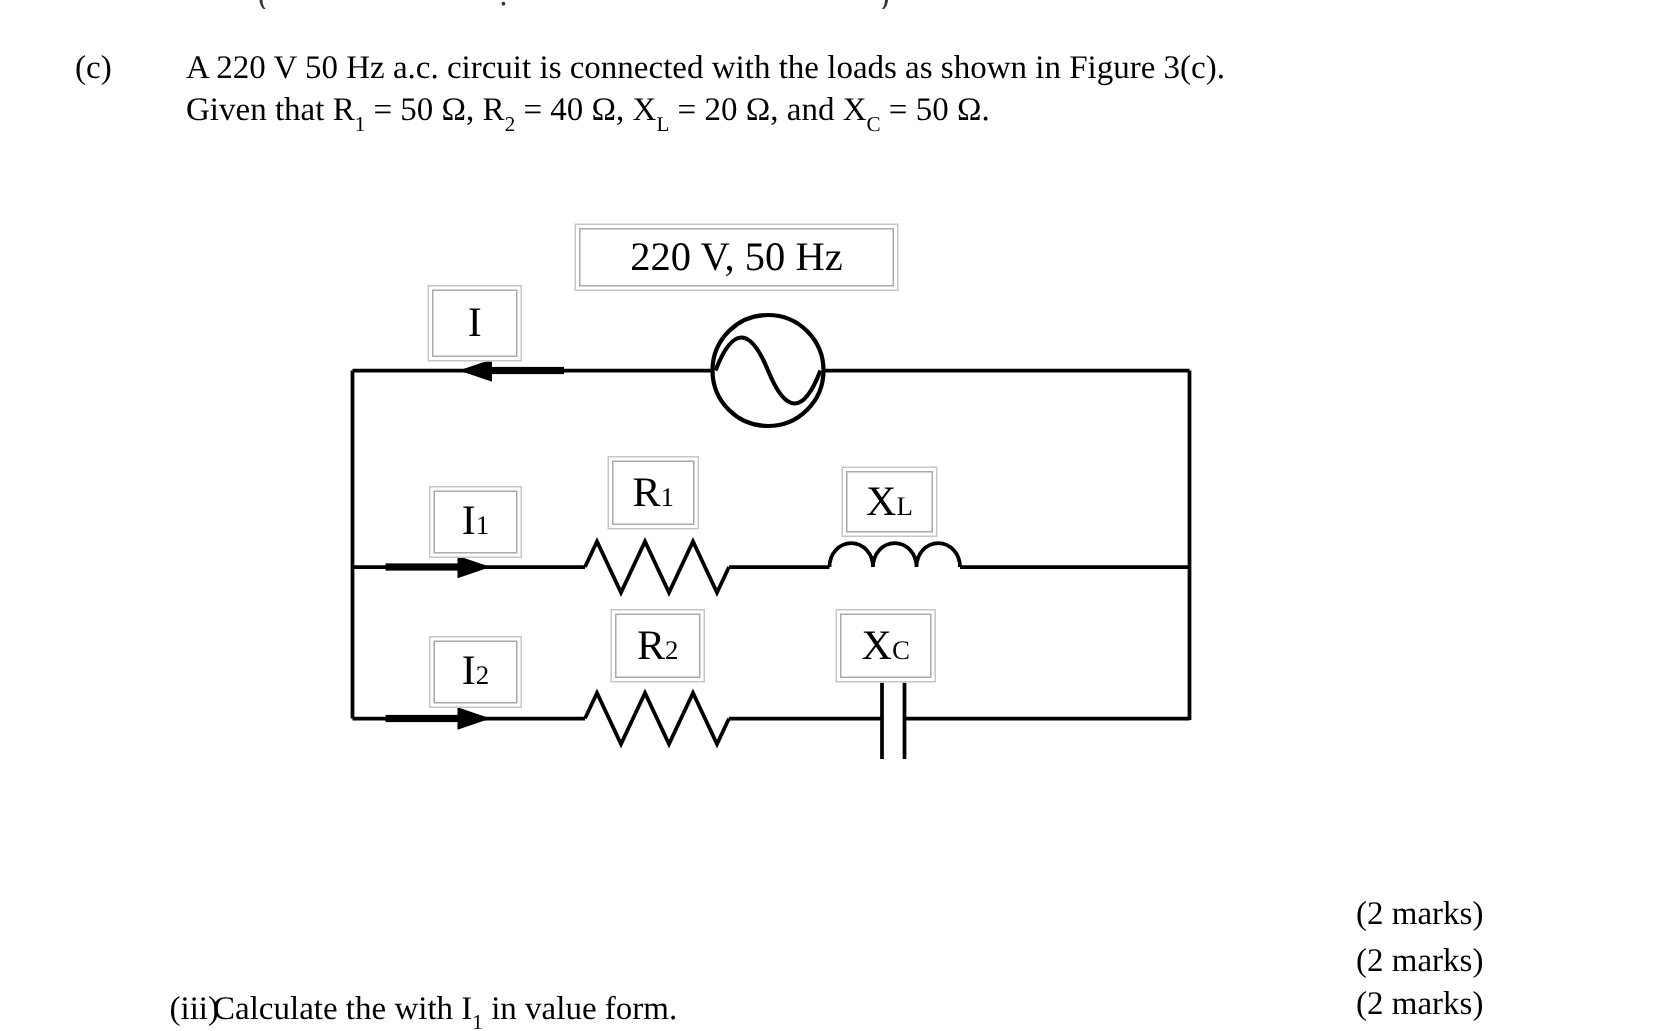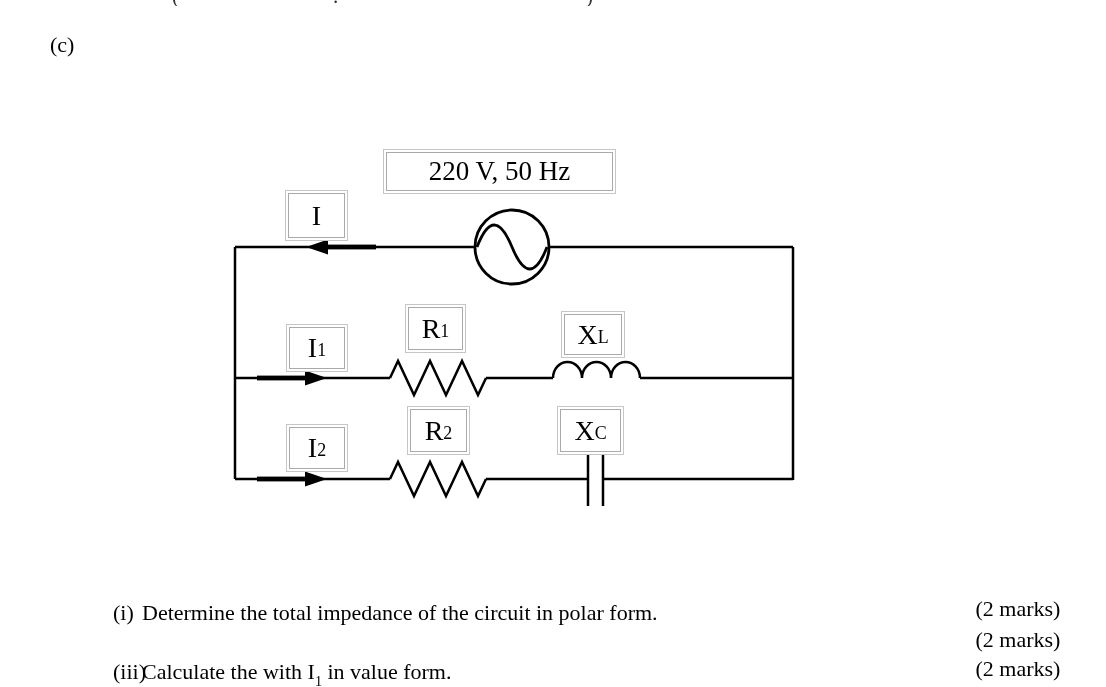--- a/index.html
+++ b/index.html
@@ -34,34 +34,36 @@
   .source-box .obox-in { font-size:27px; }
 
   .figure-caption {
     position:absolute; left:452px; top:514px; font-size:25px;
     text-decoration:underline; white-space:nowrap;
   }
 
   
   .q-row { position:absolute; left:113px; font-size:22px; white-space:nowrap; }
   .q-num { display:inline-block; width:29px; }
-  .q-marks { position:absolute; width:102px; left:967px; text-align:center; font-size:22px; white-space:nowrap; }
+  .q-marks { position:absolute; width:102px; left:904px; text-align:left; font-size:22px; white-space:nowrap; }
 </style>
 </head>
 <body>
 
 <div class="page">
 
   <div class="artifacts">
     <span style="left:172px">(</span>
     <span style="left:333px">.</span>
     <span style="left:586px">)</span>
   </div>
 
   <div class="part-label">(c)</div>
+  <div class="intro-line1">A 220 V 50 Hz a.c. circuit is connected with the loads as shown in Figure 3(c).</div>
+  <div class="intro-line2"><span>Given that R</span><sub>1</sub><span> = 50 Ω, R</span><sub>2</sub><span> = 40 Ω, X</span><sub>L</sub><span> = 20 Ω, and X</span><sub>C</sub><span> = 50 Ω.</span></div>
 
   <svg class="circuit-svg" width="1106" height="687" viewBox="0 0 1106 687">
     <g stroke="#000" stroke-width="2.5" fill="none">
 
       <path d="M235,247 H793"></path>
 
       <path d="M235,247 V479"></path>
       <path d="M793,247 V480"></path>
 
       <path d="M235,378 H390"></path>
@@ -94,21 +96,21 @@
         <rect x="257" y="375.6" width="49" height="4.8"></rect>
         <polygon points="327,378 305,370.5 305,385.5"></polygon>
       </g>
       <g>
         <rect x="257" y="476.6" width="49" height="4.8"></rect>
         <polygon points="327,479 305,471.5 305,486.5"></polygon>
       </g>
     </g>
   </svg>
 
-  <div class="obox source-box" style="left:383px; top:149px; width:233px; height:45px;">
+  <div class="obox source-box" style="left:383px; top:149px; width:216px; height:45px;">
     <div class="obox-in">220 V, 50 Hz</div>
   </div>
 
   <div class="obox" style="left:285px; top:190px; width:63px; height:51px;">
     <div class="obox-in">
         <span>I</span>
       </div>
   </div>
 
   <div class="obox" style="left:286px; top:324px; width:62px; height:48px;">
@@ -147,21 +149,20 @@
   </div>
 
   <div class="obox" style="left:557px; top:406px; width:67px; height:49px;">
     <div class="obox-in">
         <span>X</span>
         <sub>C</sub>
       </div>
   </div>
 
 
-  <div class="q-row" style="top:600px;"><span class="q-num">(i)</span><span>Determine the total impedance of the circuit in polar form.</span></div>
   <div class="q-marks" style="top:596px;">(2 marks)</div>
 
   <div class="q-marks" style="top:627px;">(2 marks)</div>
 
   <div class="q-row" style="top:659px;"><span class="q-num">(iii)</span><span><span>Calculate the with I</span><sub>1</sub><span> in value form.</span></span></div>
   <div class="q-marks" style="top:656px;">(2 marks)</div>
 
 </div>
 
 </body></html>

